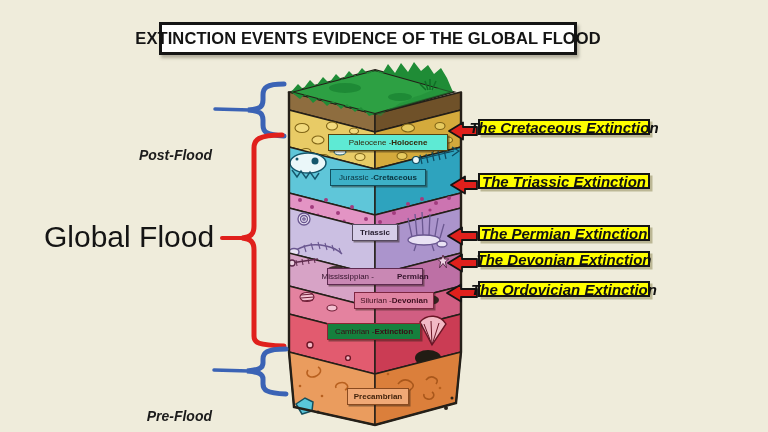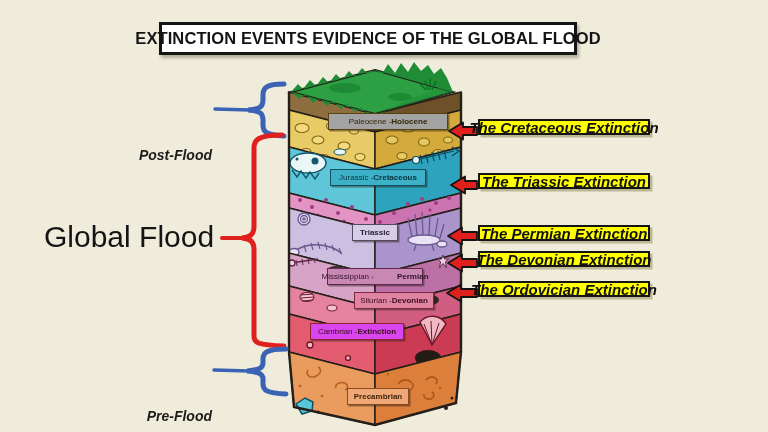--- a/index.html
+++ b/index.html
@@ -215,41 +215,41 @@
       <path d="M447,293 L461,284.5 L461,289 L477,289 L477,297 L461,297 L461,301.5 Z"></path>
     </g>
   </svg>
 
   <div class="title-box">EXTINCTION EVENTS EVIDENCE OF THE GLOBAL FLOOD</div>
 
   <div class="side-label right" style="left:120px;top:100px;width:92px;">Post-Flood</div>
   <div class="big-label" style="left:44px;top:220px;">Global Flood</div>
   <div class="side-label right" style="left:124px;top:361px;width:88px;">Pre-Flood</div>
 
-  <div class="layer-label" style="left: 328px; top: 113px; width: 120px; background: #a3a3a3; border-color: rgb(88, 68, 16); color: rgb(51, 39, 10);">
+  <div class="layer-label" style="left: 328px; top: 134px; width: 120px; background: #5eead4; border-color: rgb(88, 68, 16); color: rgb(51, 39, 10);">
     <span>Paleocene - </span>
       <b>Holocene</b>
   </div>
   <div class="layer-label" style="left: 330px; top: 169px; width: 96px; background: rgb(61, 177, 199); border-color: rgb(17, 80, 95); color: rgb(10, 50, 62);">
     <span>Jurassic - </span>
       <b>Cretaceous</b>
   </div>
   <div class="layer-label" style="left: 352px; top: 224px; width: 46px; background: rgb(214, 205, 232); border-color: rgb(85, 73, 95); color: rgb(36, 28, 46);">
     <span></span>
       <b>Triassic</b>
   </div>
   <div class="layer-label" style="left: 327px; top: 268px; width: 96px; background: rgb(201, 136, 180); border-color: rgb(94, 42, 80); color: rgb(51, 18, 43); gap: 23px;">
     <span>Mississippian - </span>
       <b>Permian</b>
   </div>
   <div class="layer-label" style="left: 354px; top: 292px; width: 80px; background: rgb(224, 132, 162); border-color: rgb(126, 39, 66); color: rgb(60, 15, 31);">
     <span>Silurian - </span>
       <b>Devonian</b>
   </div>
-  <div class="layer-label" style="left: 310px; top: 323px; width: 94px; background: #d946ef; border-color: rgb(142, 35, 51); color: rgb(58, 13, 22);">
+  <div class="layer-label" style="left: 327px; top: 323px; width: 94px; background: #15803d; border-color: rgb(142, 35, 51); color: rgb(58, 13, 22);">
     <span>Cambrian - </span>
       <b>Extinction</b>
   </div>
   <div class="layer-label" style="left: 347px; top: 388px; width: 62px; background: rgb(240, 169, 118); border-color: rgb(138, 74, 31); color: rgb(66, 35, 12);">
     <span></span>
       <b>Precambrian</b>
   </div>
 
   <div class="callout" style="top: 119px; background: rgb(255, 255, 0);">
       <span>The Cretaceous Extinction</span>

